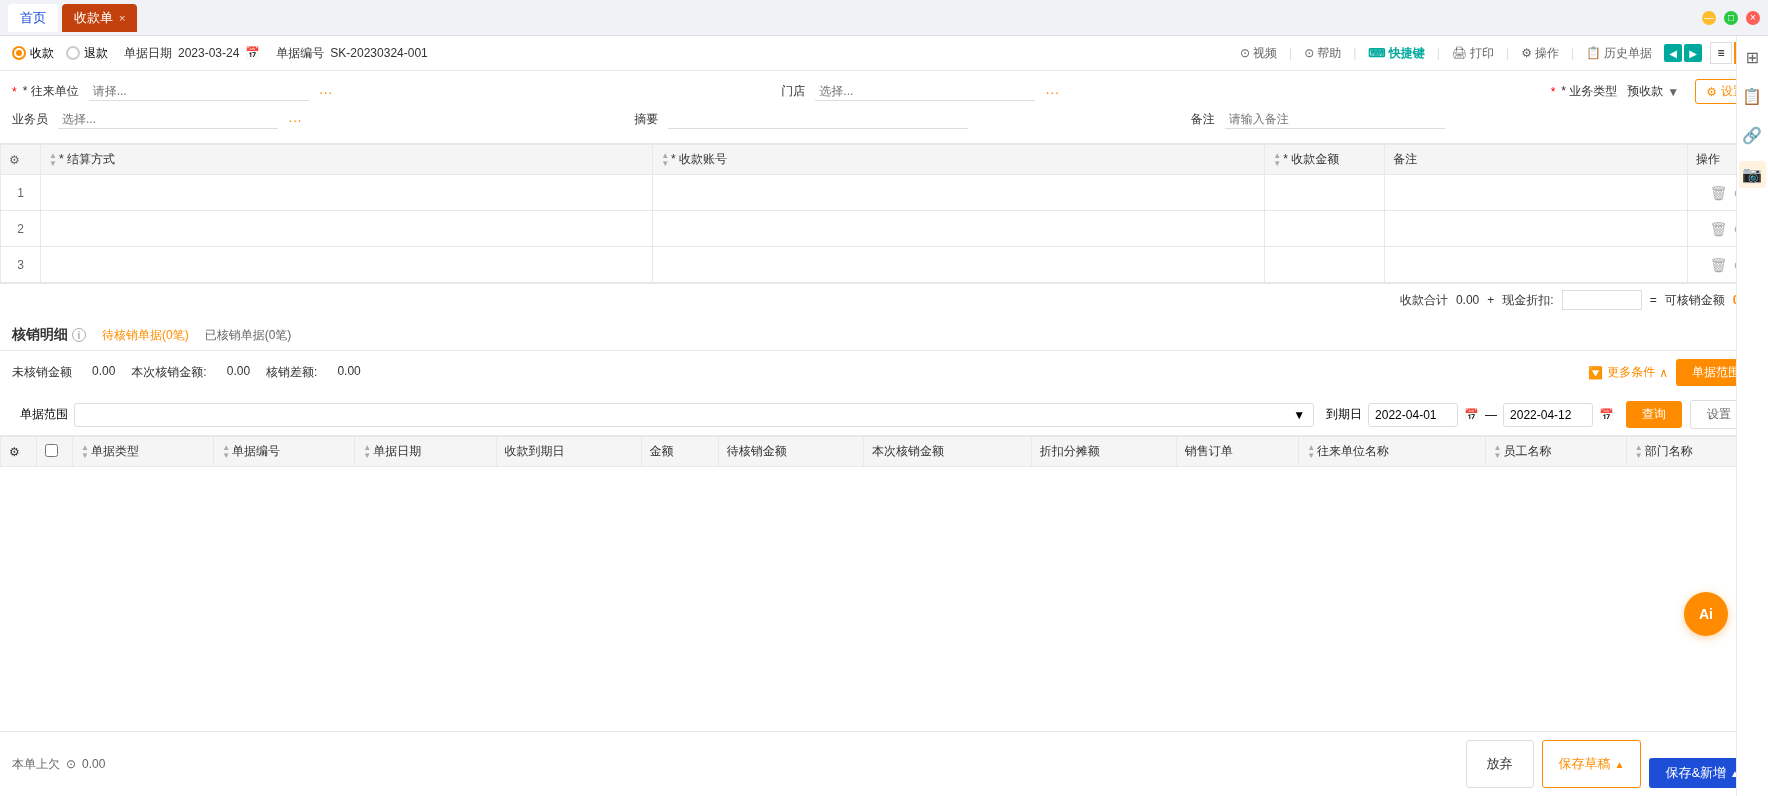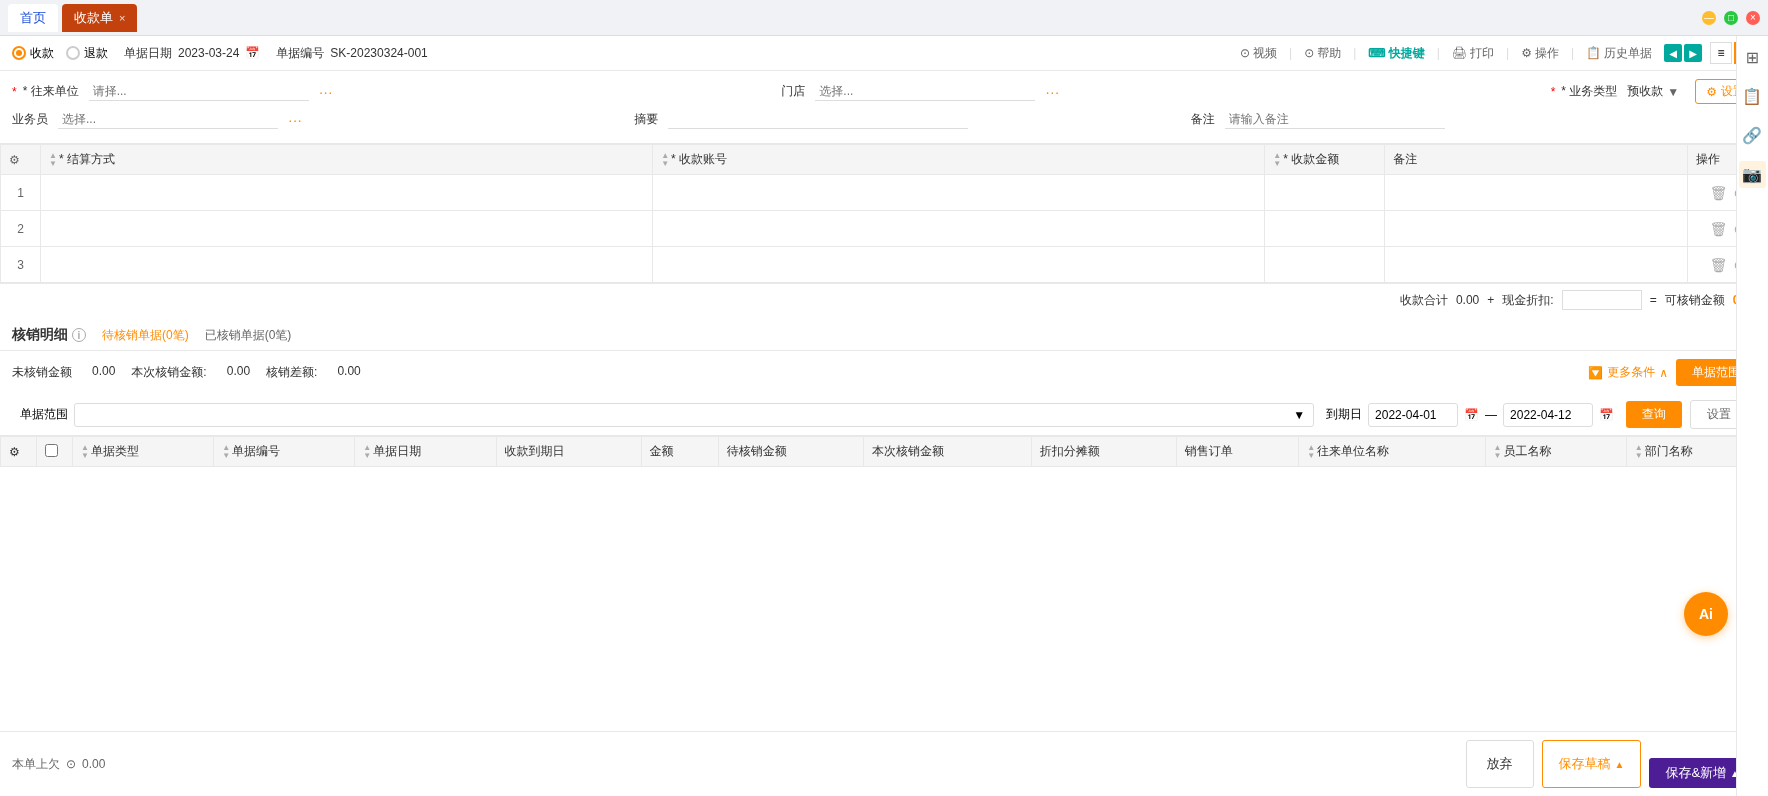--- a/index.html
+++ b/index.html
@@ -153,21 +153,21 @@
     .bottom-right { margin-left: auto; display: flex; gap: 8px; }
     .btn-abandon {
       background: #fff; border: 1px solid #ddd; color: #333; padding: 6px 20px;
       border-radius: 3px; cursor: pointer; font-size: 13px;
     }
     .btn-save-draft {
       background: #fff; border: 1px solid #ff8c00; color: #ff8c00; padding: 6px 16px;
       border-radius: 3px; cursor: pointer; font-size: 13px; display: flex; align-items: center; gap: 4px;
     }
     .btn-save-new {
-      background: #4c1d95; border: none; color: #fff; padding: 6px 16px;
+      background: #1d4ed8; border: none; color: #fff; padding: 6px 16px;
       border-radius: 3px; cursor: pointer; font-size: 13px; display: flex; align-items: center; gap: 4px; margin-top: 18px;
     }
     .btn-arrow { font-size: 10px; }
 
     
     .right-sidebar {
       position: fixed; right: 0; top: 36px; width: 32px;
       display: flex; flex-direction: column; align-items: center;
       background: #fff; border-left: 1px solid #e8e8e8; padding: 8px 0; gap: 12px;
       height: calc(100vh - 36px); z-index: 100;

